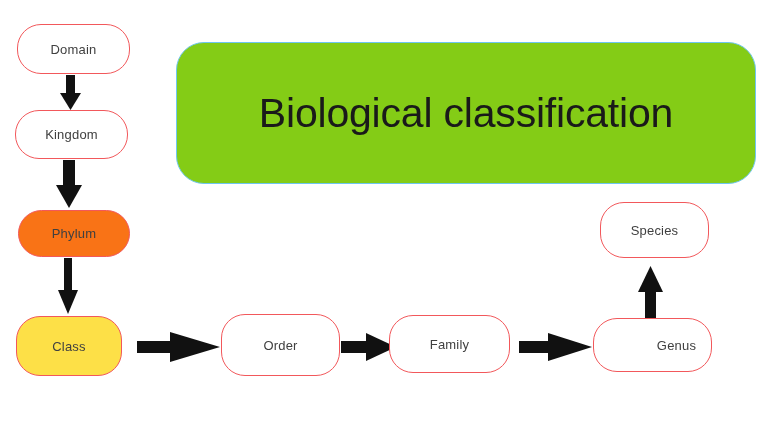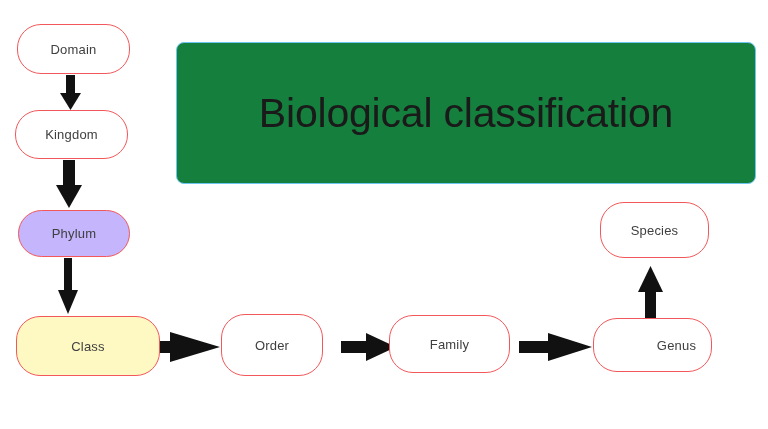--- a/index.html
+++ b/index.html
@@ -28,23 +28,23 @@
     justify-content: center;
     color: #404040;
     font-size: 13px;
     font-family: "Liberation Sans", sans-serif;
     letter-spacing: 0.2px;
     z-index: 3;
   }
   .title-box {
     position: absolute;
     box-sizing: border-box;
-    background: #15803d;
+    background: #84cc16;
     border: 1.4px solid #6EC6F0;
-    border-radius: 8px;
+    border-radius: 28px;
     display: flex;
     align-items: center;
     justify-content: center;
     z-index: 2;
   }
   .title-text {
     color: #1a1a1a;
     font-size: 41px;
     font-weight: 400;
     font-family: "Liberation Sans", sans-serif;
@@ -107,27 +107,27 @@
   <div class="title-box" style="left: 176px; top: 42px; width: 580px; height: 142px; border-color: rgb(110, 198, 240);">
     <span class="title-text" style="color: rgb(26, 26, 26);">Biological classification</span>
   </div>
 
   <div class="node" style="left: 17px; top: 24px; width: 113px; height: 50px; border-color: rgb(242, 88, 91); background: rgb(255, 255, 255); color: rgb(64, 64, 64);">
       <span>Domain</span>
     </div>
   <div class="node" style="left: 15px; top: 110px; width: 113px; height: 49px; border-color: rgb(242, 88, 91); background: rgb(255, 255, 255); color: rgb(64, 64, 64);">
       <span>Kingdom</span>
     </div>
-  <div class="node" style="left: 18px; top: 210px; width: 112px; height: 47px; border-color: rgb(242, 88, 91); background: #c4b5fd; color: rgb(64, 64, 64);">
+  <div class="node" style="left: 18px; top: 210px; width: 112px; height: 47px; border-color: rgb(242, 88, 91); background: #f97316; color: rgb(64, 64, 64);">
       <span>Phylum</span>
     </div>
-  <div class="node" style="left: 16px; top: 316px; width: 144px; height: 60px; border-color: rgb(242, 88, 91); background: #fef9c3; color: rgb(64, 64, 64);">
+  <div class="node" style="left: 16px; top: 316px; width: 106px; height: 60px; border-color: rgb(242, 88, 91); background: #fde047; color: rgb(64, 64, 64);">
       <span>Class</span>
     </div>
-  <div class="node" style="left: 221px; top: 314px; width: 102px; height: 62px; border-color: rgb(242, 88, 91); background: rgb(255, 255, 255); color: rgb(64, 64, 64);">
+  <div class="node" style="left: 221px; top: 314px; width: 119px; height: 62px; border-color: rgb(242, 88, 91); background: rgb(255, 255, 255); color: rgb(64, 64, 64);">
       <span>Order</span>
     </div>
   <div class="node" style="left: 389px; top: 315px; width: 121px; height: 58px; border-color: rgb(242, 88, 91); background: rgb(255, 255, 255); color: rgb(64, 64, 64);">
       <span>Family</span>
     </div>
   <div class="node" style="left: 593px; top: 318px; width: 119px; height: 54px; border-color: rgb(242, 88, 91); background: rgb(255, 255, 255); color: rgb(64, 64, 64); padding-left: 48px;">
       <span>Genus</span>
     </div>
   <div class="node" style="left: 600px; top: 202px; width: 109px; height: 56px; border-color: rgb(242, 88, 91); background: rgb(255, 255, 255); color: rgb(64, 64, 64);">
       <span>Species</span>

